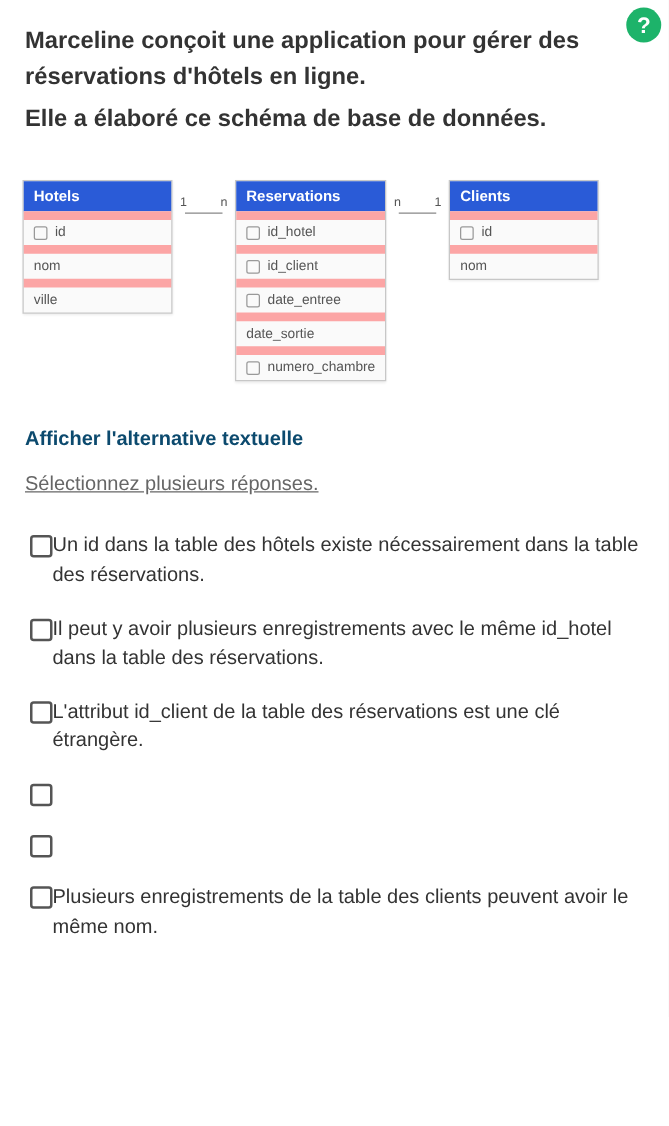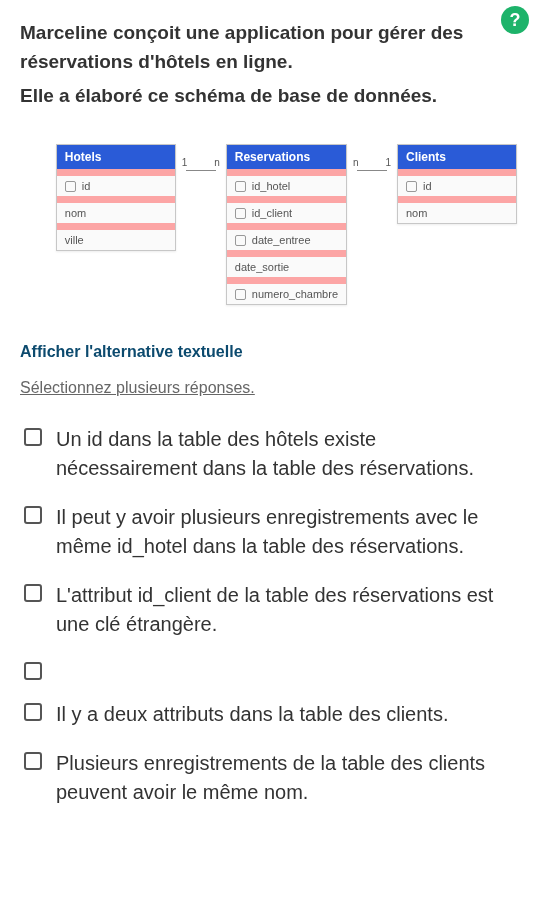--- a/index.html
+++ b/index.html
@@ -16,21 +16,20 @@
 
   .question-stem { font-size: 19px; line-height: 1.55; color: #333; padding: 0 6px 6px 6px; }
   .question-stem p { margin-bottom: 4px; font-weight: bold; }
 
   .diagram {
     margin: 20px 0 8px 0;
     display: flex; align-items: flex-start;
     gap: 10px;
     position: relative;
     padding: 4px 4px 10px 4px;
-    justify-content: flex-end;
   }
   .db-table {
     border: 1px solid #c7c7c7;
     background: #fafafa;
     min-width: 120px;
     font-size: 11px;
     color: #555;
     box-shadow: 0 1px 2px rgba(0,0,0,.08);
   }
   .db-table .head {
@@ -59,22 +58,22 @@
     color: #0c4a6e; font-weight: 700; font-size: 16px;
     margin: 28px 0 18px 0; padding: 0 6px; cursor: pointer;
   }
 
   .instr {
     color: #666; font-size: 16px; margin: 0 6px 18px 6px; text-decoration: underline;
   }
 
   .options { padding: 0 6px; }
   .option {
-    display: flex; align-items: flex-start; gap: 14px;
-    padding: 10px 4px; font-size: 20px; color: #333; line-height: 1.45;
+    display: flex; align-items: flex-start; 
+    padding: 10px 4px; font-size: 16px; color: #333; line-height: 1.45;
   }
   .checkbox {
     width: 18px; height: 18px; border: 2px solid #555; border-radius: 3px;
     flex: 0 0 18px; margin-top: 3px; background: #fff;
   }
 </style>
 </head>
 <body>
 
 <div class="page">
@@ -165,21 +164,20 @@
     </div>
     <div class="option">
       <span class="checkbox"></span>
       <span>L'attribut id_client de la table des réservations est une clé étrangère.</span>
     </div>
     <div class="option">
       <span class="checkbox"></span>
     </div>
     <div class="option">
       <span class="checkbox"></span>
-      <span>Il y a deux attributs dans la table des clients.</span>
     </div>
     <div class="option">
       <span class="checkbox"></span>
       <span>Plusieurs enregistrements de la table des clients peuvent avoir le même nom.</span>
     </div>
   </div>
 
 </div>
 
 </body></html>

